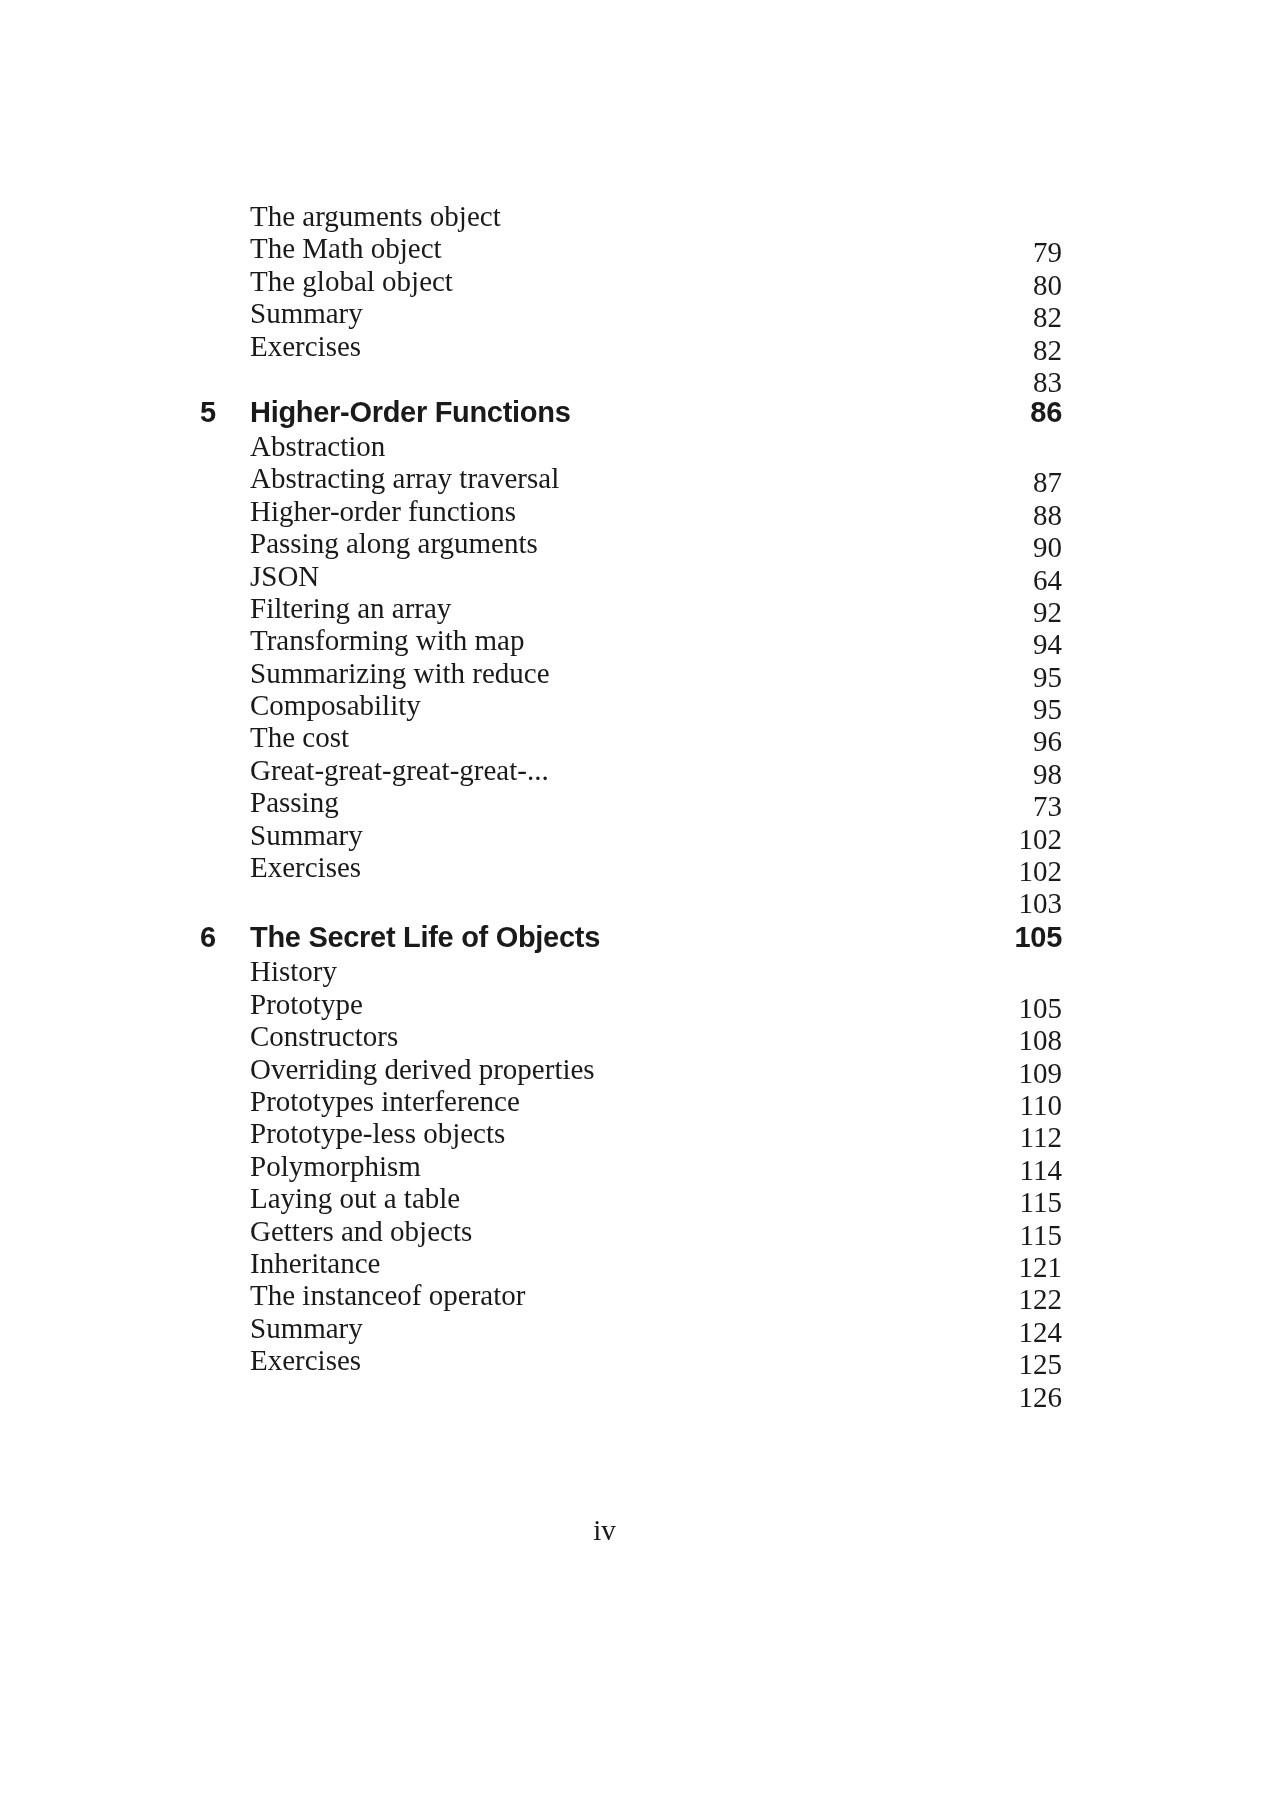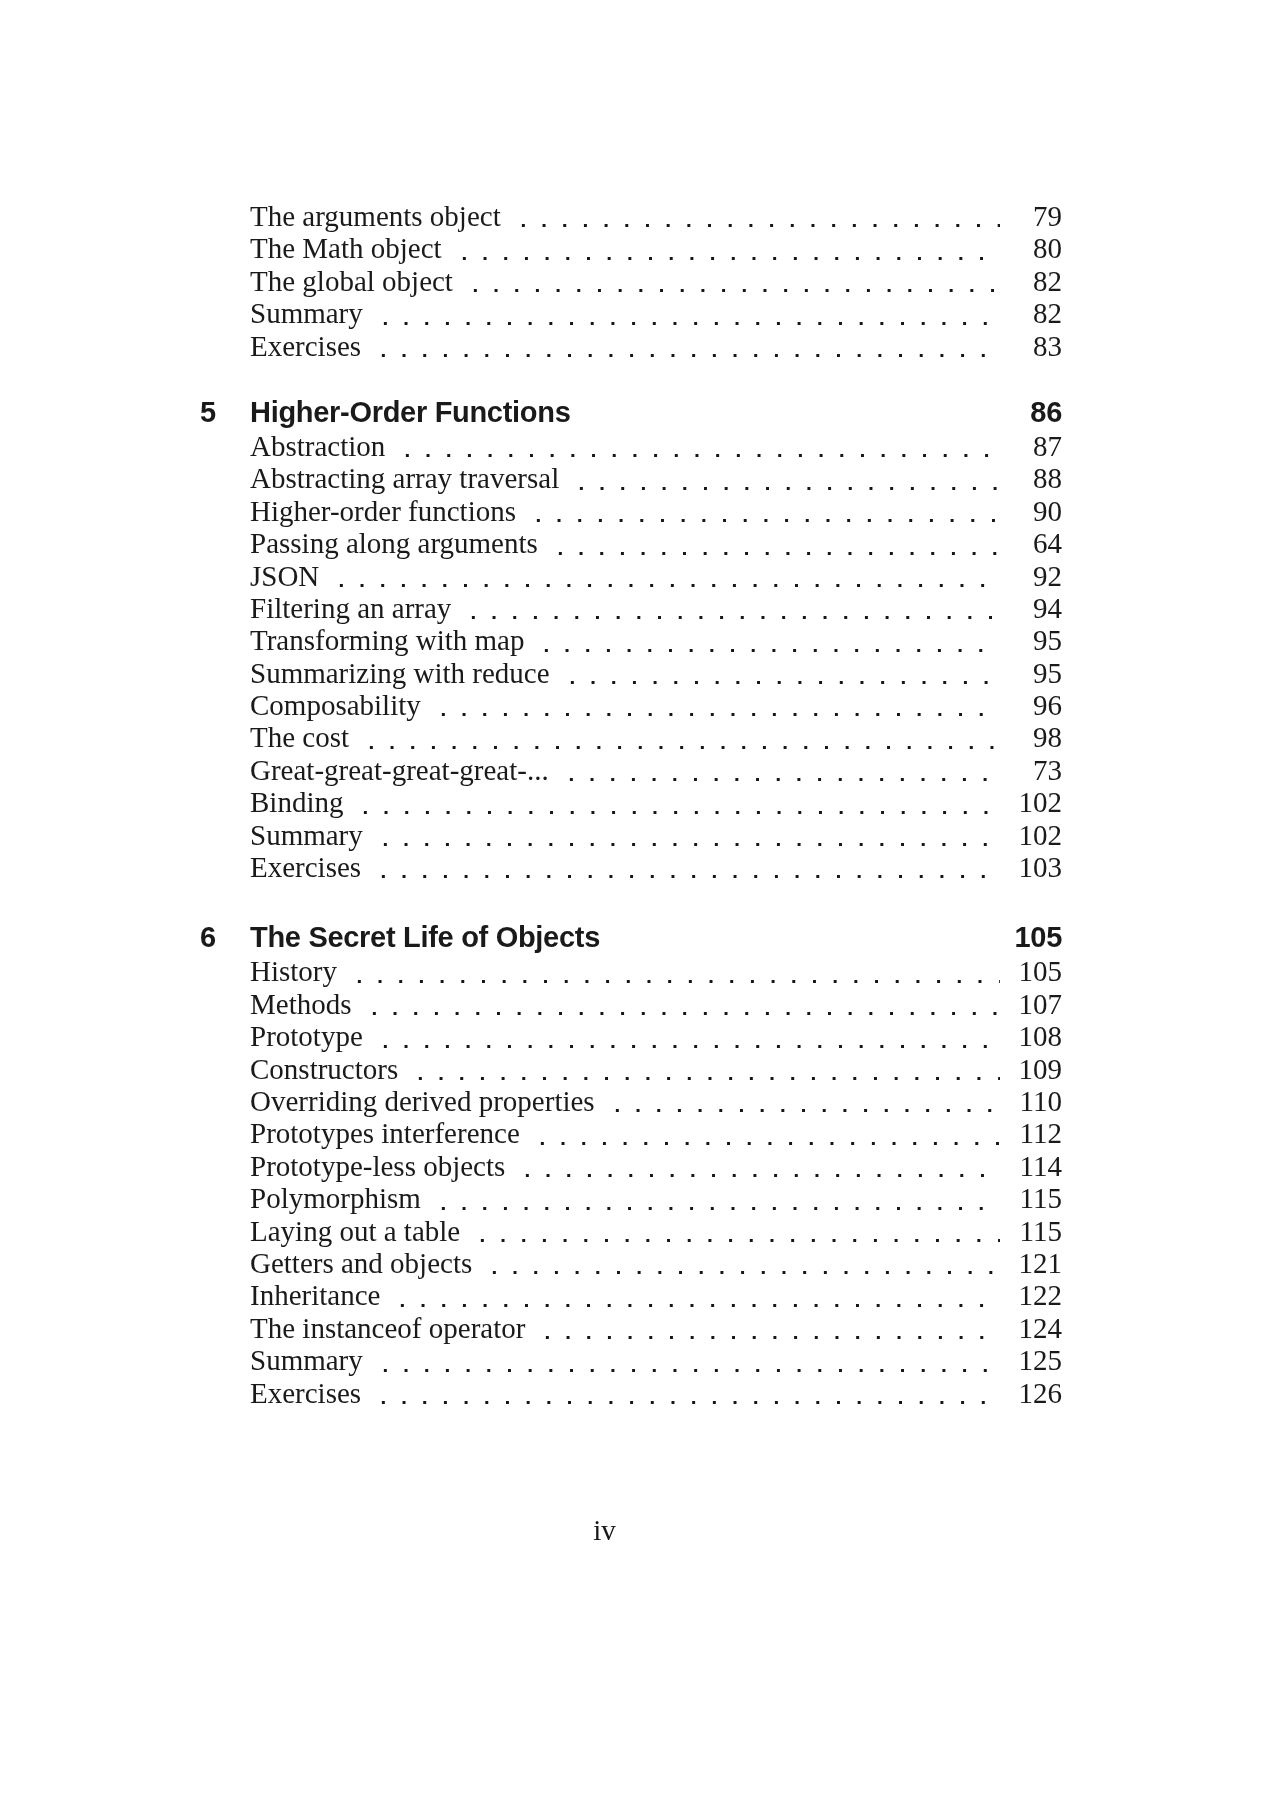--- a/index.html
+++ b/index.html
@@ -19,20 +19,21 @@
     top: 200px;
     width: 812px; 
   }
 
   .toc-row {
     display: flex;
     height: 32.4px;
     line-height: 32.4px;
     font-size: 29px;
     white-space: nowrap;
+    flex-direction: column;
   }
   .toc-title { flex: 0 0 auto; }
   .leader {
     flex: 1 1 auto;
     align-self: flex-end;
     height: 5px;
     margin: 0 10px 4px 12px;
     background-image: radial-gradient(circle, #161616 1.45px, rgba(0,0,0,0) 1.9px);
     background-size: 20.7px 5px;
     background-position: 0 50%;
@@ -160,21 +161,21 @@
     <span class="toc-title">The cost</span>
     <span class="leader"></span>
     <span class="toc-page">98</span>
   </div>
         <div class="toc-row">
     <span class="toc-title">Great-great-great-great-...</span>
     <span class="leader"></span>
     <span class="toc-page">73</span>
   </div>
         <div class="toc-row">
-    <span class="toc-title">Binding</span>
+    <span class="toc-title">Passing</span>
     <span class="leader"></span>
     <span class="toc-page">102</span>
   </div>
         <div class="toc-row">
     <span class="toc-title">Summary</span>
     <span class="leader"></span>
     <span class="toc-page">102</span>
   </div>
         <div class="toc-row">
     <span class="toc-title">Exercises</span>
@@ -188,25 +189,20 @@
     <span class="chap-title">The Secret Life of Objects</span>
     <span class="chap-spacer"></span>
     <span class="chap-page">105</span>
   </div>
         <div class="toc-row">
     <span class="toc-title">History</span>
     <span class="leader"></span>
     <span class="toc-page">105</span>
   </div>
         <div class="toc-row">
-    <span class="toc-title">Methods</span>
-    <span class="leader"></span>
-    <span class="toc-page">107</span>
-  </div>
-        <div class="toc-row">
     <span class="toc-title">Prototype</span>
     <span class="leader"></span>
     <span class="toc-page">108</span>
   </div>
         <div class="toc-row">
     <span class="toc-title">Constructors</span>
     <span class="leader"></span>
     <span class="toc-page">109</span>
   </div>
         <div class="toc-row">

